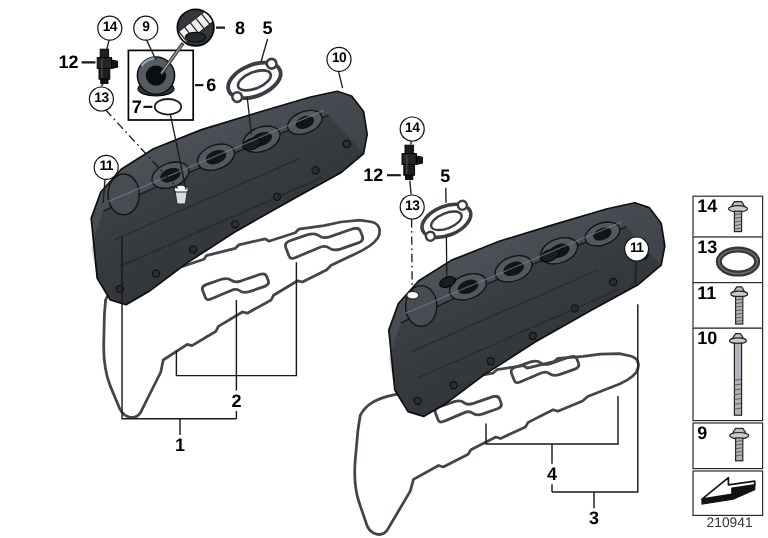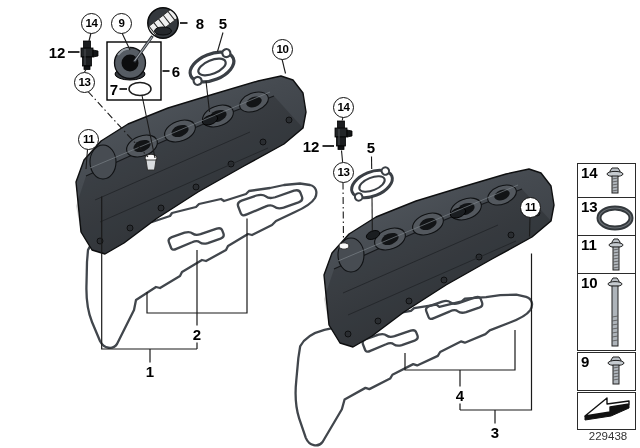--- a/index.html
+++ b/index.html
@@ -1,17 +1,17 @@
 <!DOCTYPE html>
 <html><head>
 <meta charset="utf-8">
 <style>
   html,body{margin:0;padding:0;background:#fff;}
   .stage{position:relative;width:640px;height:448px;background:#fff;overflow:hidden;
-         font-family:"Liberation Sans",sans-serif;}
+         font-family:"Liberation Sans",sans-serif;border-radius:31px;}
   .art{position:absolute;left:0;top:0;}
   .cc{position:absolute;width:19px;height:19px;border:1.7px solid #111;border-radius:50%;
       background:#fff;color:#000;font-size:11.5px;font-weight:bold;text-align:center;
       line-height:19px;letter-spacing:-0.5px;z-index:5;}
   .pl{position:absolute;width:28px;margin-left:-14px;text-align:center;color:#000;
       font-size:15px;font-weight:bold;z-index:5;}
   .legend{position:absolute;z-index:4;}
   .lbox{position:absolute;left:0;width:57px;border:1.3px solid #2b2b2b;background:#fff;}
   .lnum{position:absolute;left:3px;top:0px;font-size:15px;font-weight:bold;color:#000;}
   .licon{position:absolute;}
@@ -287,15 +287,15 @@
   </div>
 
   <div class="lbox" style="top:229px;height:36px">
     <svg class="licon" style="left:2px;top:4px" width="54" height="30">
       <path d="M5,19 L5,23 L31,19 L49,11 L49,7 L30,10 L30,15 Z" fill="#111" stroke="#111" stroke-width="1"></path>
       <path d="M49,4 L27,7 L27,1 L5,19 L30,15 L30,10 L49,7 Z" fill="#fff" stroke="#111" stroke-width="1.4" stroke-linejoin="round"></path>
     </svg>
   </div>
 </div>
 
-<div class="pnum" style="left:577px;top:430px">229438</div>
+<div class="pnum" style="left:577px;top:430px">210941</div>
 
 </div>
 
 </body></html>

